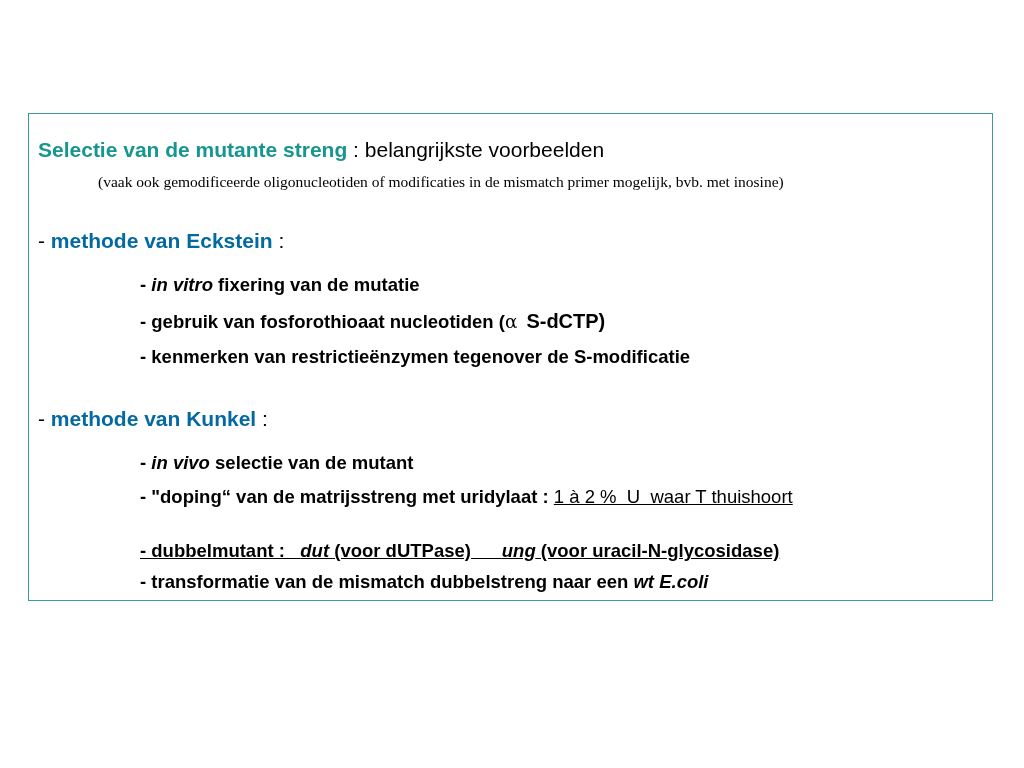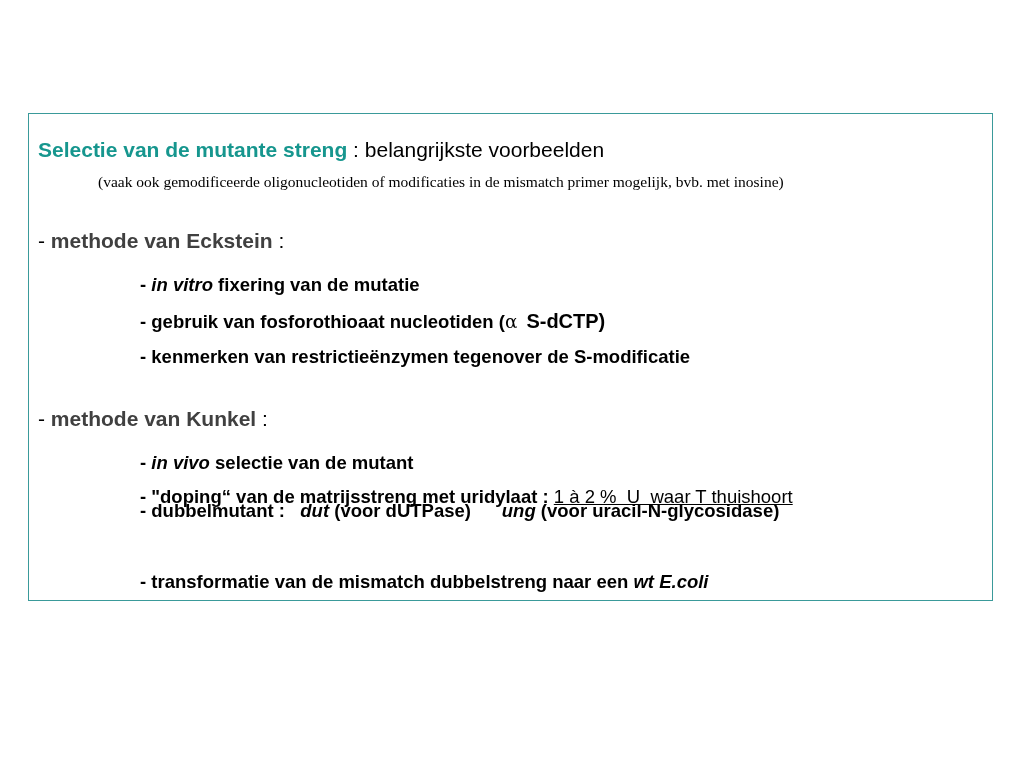--- a/index.html
+++ b/index.html
@@ -7,21 +7,21 @@
     width:1024px; height:768px; background:#ffffff; position:relative; overflow:hidden;
     font-family:"Liberation Sans", sans-serif; color:#000;
   }
   .box {
     position:absolute; left:28px; top:113px; width:965px; height:488px;
     border:1px solid #3a9a9a; box-sizing:border-box;
   }
   .line { position:absolute; white-space:nowrap; }
   .title { left:38px; top:138px; font-size:21px;text-align:center; }
   .teal { color:#16968e; font-weight:bold; }
-  .red { color:#404040; font-weight:bold; }
+  .red { color:#0369a1; font-weight:bold; }
   .sub-note { left:98px; top:173px; font-family:"Liberation Serif", serif; font-size:15.5px; }
   .method { left:38px; font-size:21px; }
   .item { left:140px; font-size:18.5px; font-weight:bold; }
   .it { font-style:italic;margin-top:42px; }
   .normal { font-weight:normal; }
 </style>
 </head>
 <body>
 
 <div class="box"></div>
@@ -49,18 +49,18 @@
 <div class="line method" style="top:407px;">
   <span>- </span><span class="red">methode van Kunkel</span><span> :</span>
 </div>
 
 <div class="line item" style="top:452px;">
   <span>- </span><span class="it">in vivo</span><span> selectie van de mutant</span>
 </div>
 <div class="line item" style="top:486px;">
   <span style="white-space:pre;">- "doping“ van de matrijsstreng met uridylaat : </span><span class="normal" style="white-space:pre;text-decoration:underline;">1 à 2 %  U  waar T thuishoort</span>
 </div>
-<div class="line item" style="top:500px;">
+<div class="line item" style="top:540px;text-decoration:underline;">
   <span style="white-space:pre;">- dubbelmutant :   </span><span class="it">dut</span><span style="white-space:pre;"> (voor dUTPase)      </span><span class="it">ung</span><span> (voor uracil-N-glycosidase)</span>
 </div>
 <div class="line item" style="top:571px;">
   <span style="white-space:pre;">- transformatie van de mismatch dubbelstreng naar een </span><span class="it">wt E.coli</span>
 </div>
 
 </body></html>

